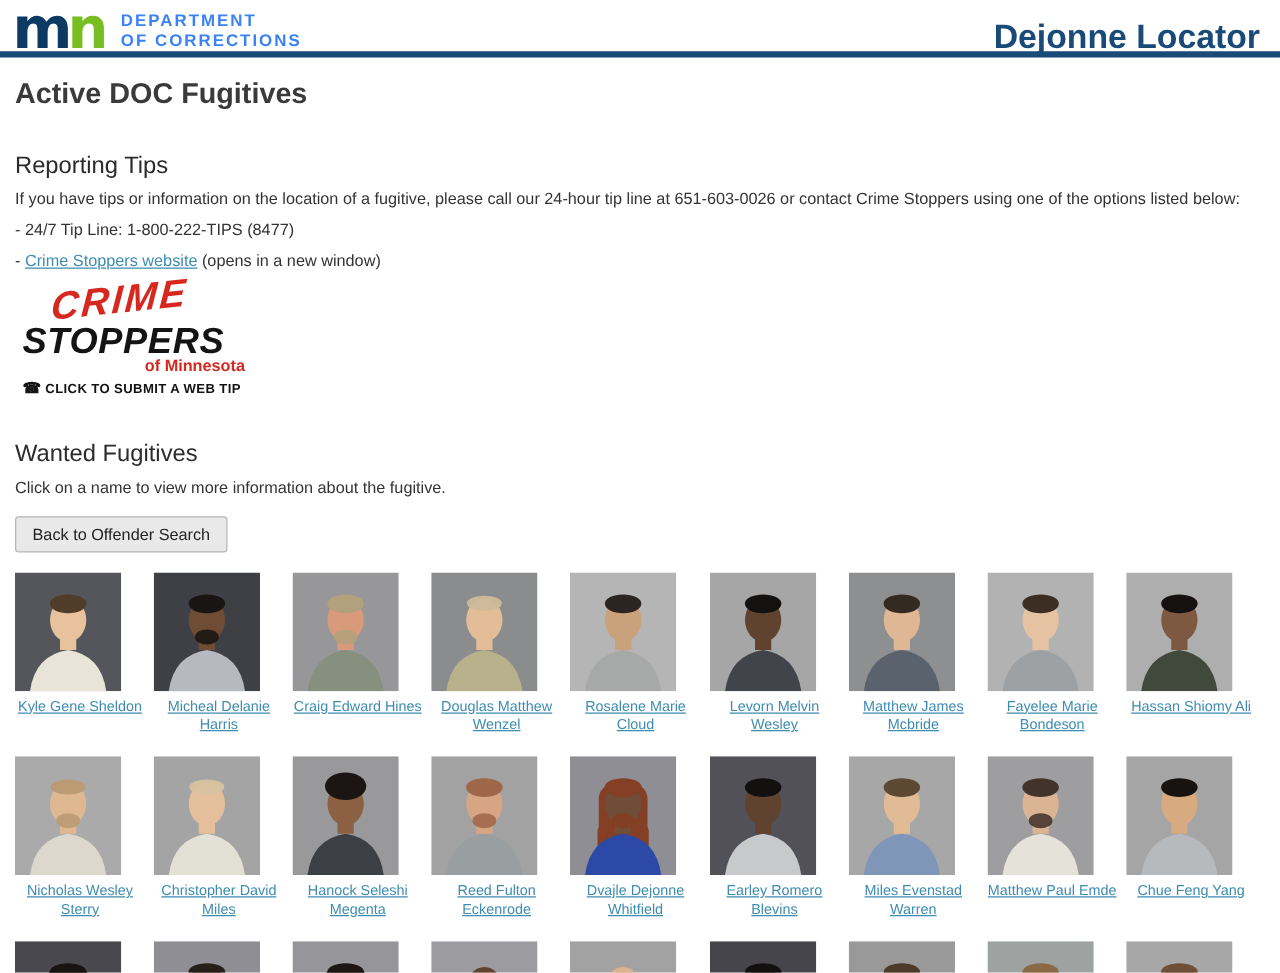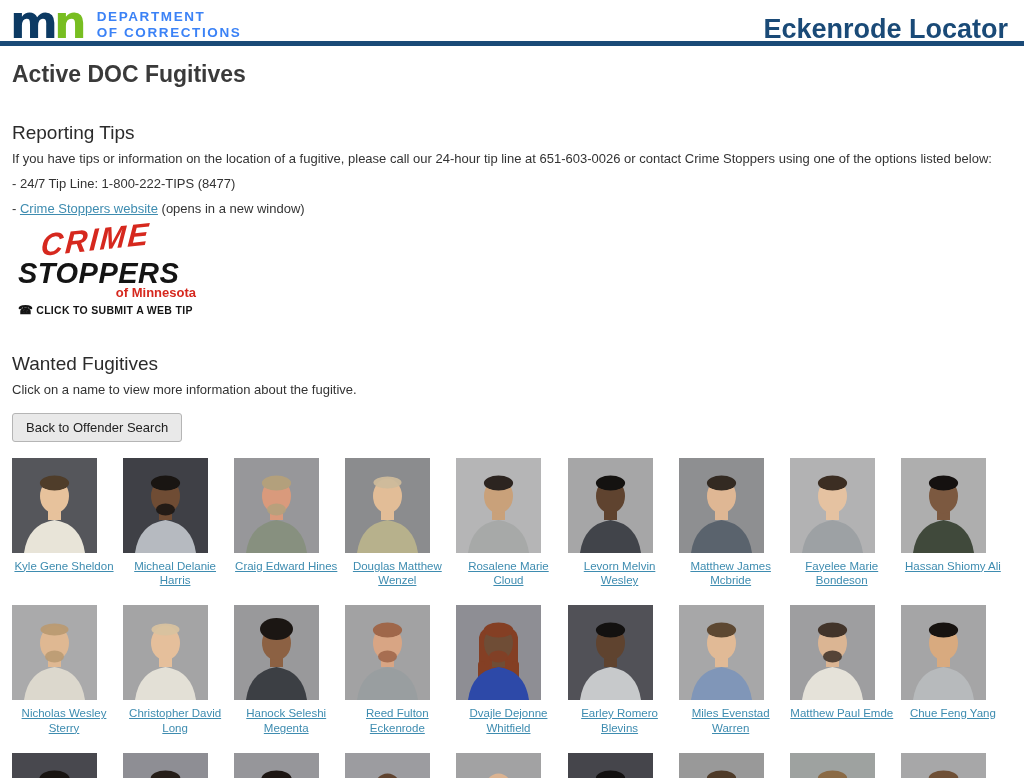--- a/index.html
+++ b/index.html
@@ -72,21 +72,21 @@
 
 <header class="header">
   <div class="logo">
     <span class="logo-m">m</span>
       <span class="logo-n">n</span>
   </div>
   <div class="dept">
     <div>DEPARTMENT</div>
     <div>OF CORRECTIONS</div>
   </div>
-  <div class="app-title">Eckenrode Locator</div>
+  <div class="app-title">Dejonne Locator</div>
 </header>
 <div class="header-rule"></div>
 
 <main>
   <h1>Active DOC Fugitives</h1>
 
   <h2>Reporting Tips</h2>
   <p>If you have tips or information on the location of a fugitive, please call our 24-hour tip line at 651-603-0026 or contact Crime Stoppers using one of the options listed below:</p>
   <p>- 24/7 Tip Line: 1-800-222-TIPS (8477)</p>
   <p><span>- </span><a class="text-link">Crime Stoppers website</a><span> (opens in a new window)</span></p>
@@ -217,21 +217,21 @@
   </div>
 
   <div class="cell">
     <svg class="mug" viewBox="0 0 85 95">
           <rect width="85" height="95" fill="#a4a4a5"></rect>
           <path d="M12 95 Q16 66 42.5 62 Q69 66 73 95 Z" fill="#e3e0d6"></path>
           <rect x="36" y="46" width="13" height="16" fill="#e5bf9b"></rect>
           <ellipse cx="42.5" cy="38" rx="14.5" ry="17.5" fill="#e5bf9b"></ellipse>
           <ellipse cx="42.5" cy="24.5" rx="14" ry="6" fill="#d8c29f" opacity="0.95"></ellipse>
         </svg>
-    <a class="name">Christopher David Long</a>
+    <a class="name">Christopher David Miles</a>
   </div>
 
   <div class="cell">
     <svg class="mug" viewBox="0 0 85 95">
           <rect width="85" height="95" fill="#99999b"></rect>
           <path d="M12 95 Q16 66 42.5 62 Q69 66 73 95 Z" fill="#3c3f44"></path>
           <rect x="36" y="46" width="13" height="16" fill="#8c6143"></rect>
           <ellipse cx="42.5" cy="38" rx="14.5" ry="17.5" fill="#8c6143"></ellipse>
           <ellipse cx="42.5" cy="24" rx="16.5" ry="11" fill="#1b1613"></ellipse>
         </svg>

